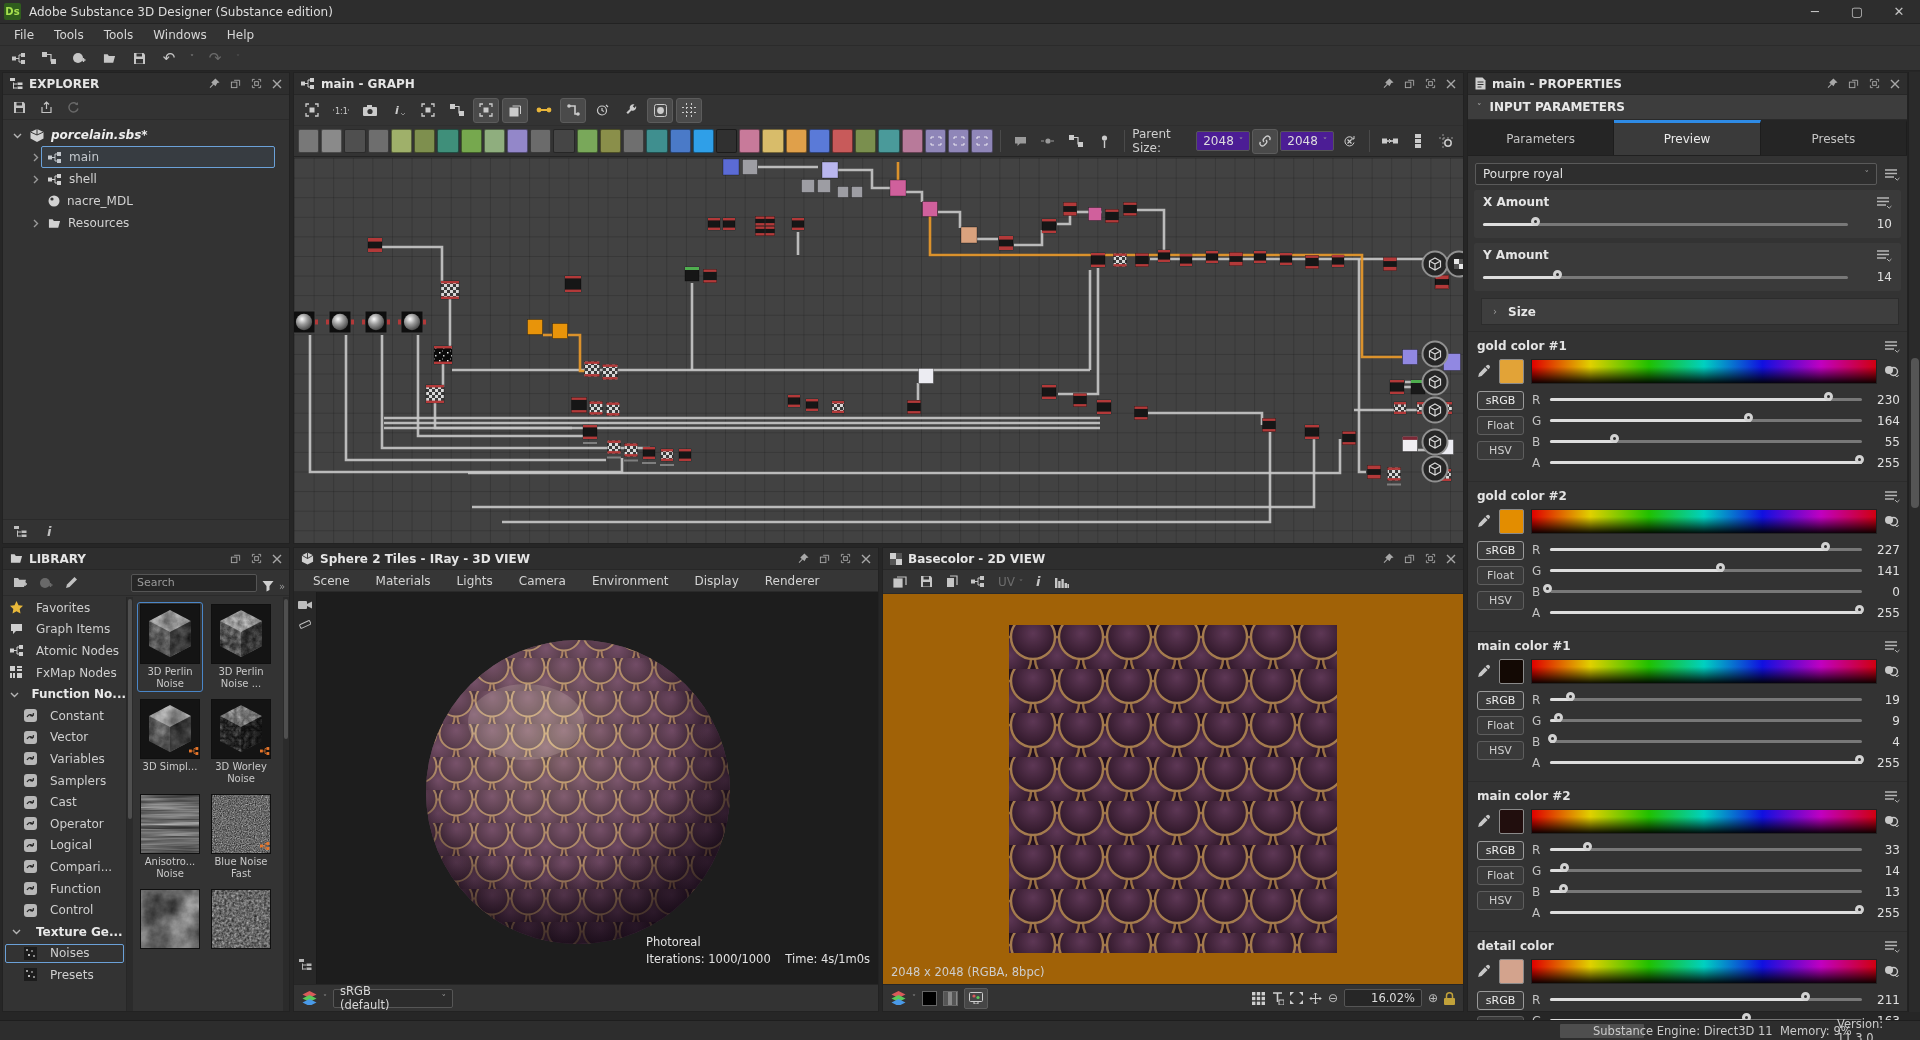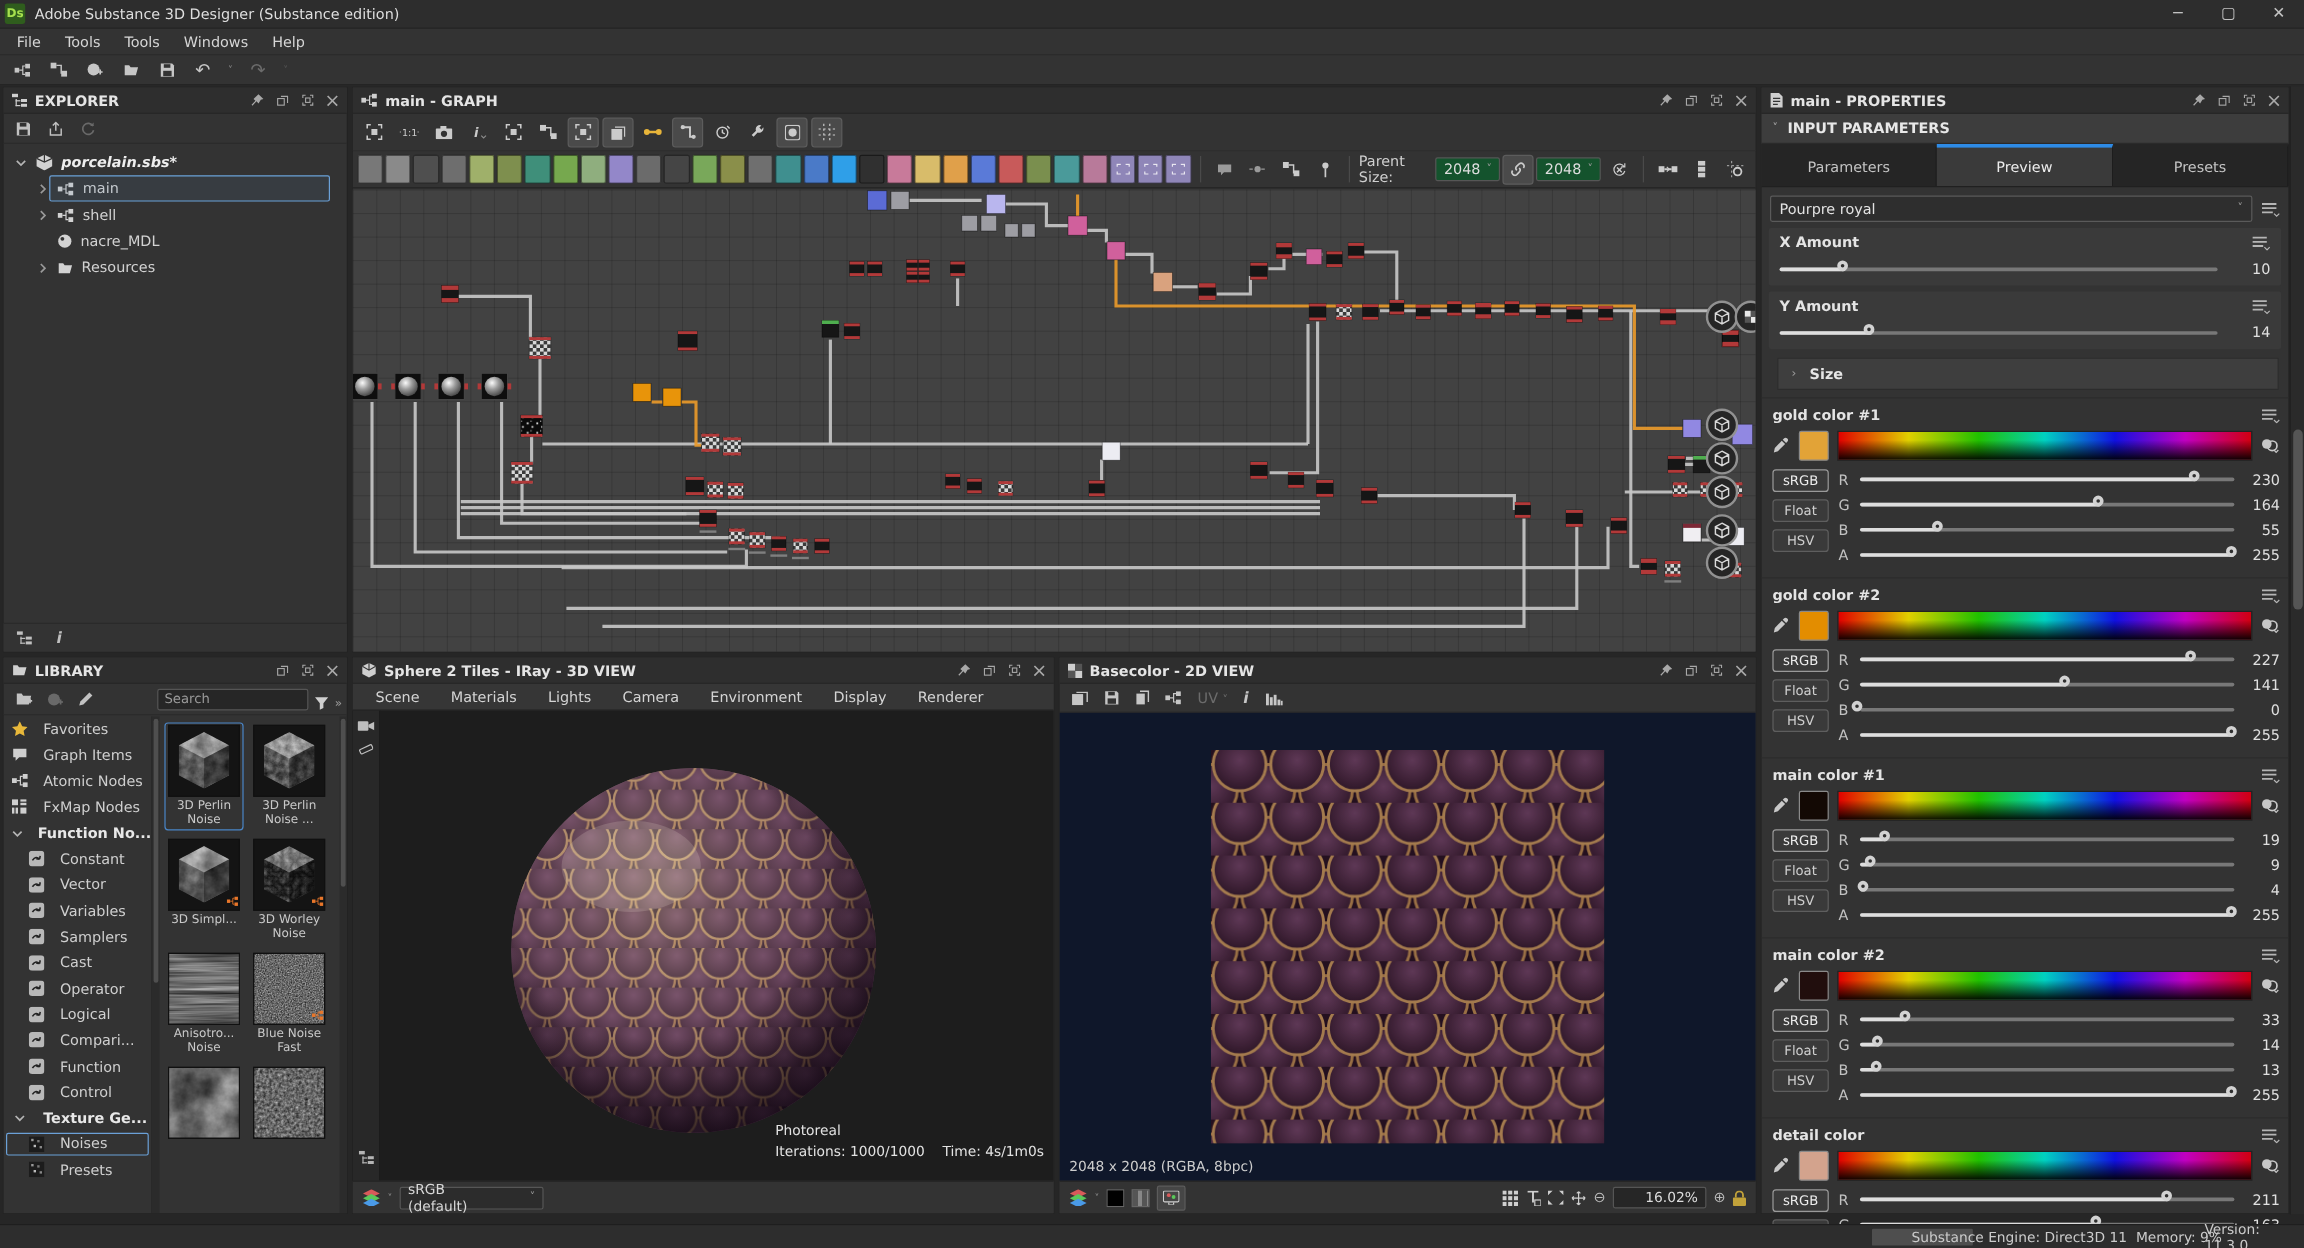--- a/index.html
+++ b/index.html
@@ -51,34 +51,34 @@
 .thumb-badge{position:absolute;right:3px;top:46px;color:#e8762a}
 .vscroll-mini{width:6px;background:#2b2b2b;position:relative}
 .vthumb-mini{position:absolute;left:1px;width:4px;background:#4f4f4f;border-radius:2px}
 
 .g-row1{height:31px;display:flex;align-items:center;gap:3px;padding:0 5px;border-bottom:1px solid #2e2e2e}
 .gtb{min-width:26px;height:25px;display:flex;align-items:center;justify-content:center;border-radius:3px;color:#cbcbcb;border:1px solid transparent}
 .gtb.active{background:#4a4a4a;border-color:#5c5c5c}
 .g-row2{height:31px;display:flex;align-items:center;gap:2px;padding:0 4px;border-bottom:1px solid #242424}
 .pal{width:24px;height:24px;border-radius:2px;border:1px solid rgba(0,0,0,.45);background:#666;display:flex;align-items:center;justify-content:center;font-size:9px;color:rgba(255,255,255,.75)}
 .g-sep{width:1px;height:22px;background:#4a4a4a;margin:0 5px}
-.mini-select{display:flex;align-items:center;gap:5px;background:#14532d;border:1px solid #565656;border-radius:2px;padding:0 6px;height:20px;color:#ddd}
+.mini-select{display:flex;align-items:center;gap:5px;background:#4c1d95;border:1px solid #565656;border-radius:2px;padding:0 6px;height:20px;color:#ddd}
 .g-canvas{position:absolute;left:0;right:0;top:85px;bottom:0;background-color:#424242;overflow:hidden;
  background-image:linear-gradient(rgba(0,0,0,.16) 1px,transparent 1px),linear-gradient(90deg,rgba(0,0,0,.16) 1px,transparent 1px);background-size:19.6px 19.6px}
 
 .v-menubar{height:22px;display:flex;align-items:center;padding-left:6px;border-bottom:1px solid #2a2a2a;background:#363636}
 .v-menu-item{padding:0 13px;color:#d4d4d4}
 .v3-canvas{position:absolute;left:0;right:0;top:44px;bottom:27px;background:#1d1d1d;overflow:hidden}
 .v3-strip{position:absolute;left:0;top:0;bottom:0;width:23px;background:#282828;border-right:1px solid #1a1a1a;display:flex;flex-direction:column;align-items:center;gap:8px;padding-top:8px;color:#bdbdbd}
 .v3-overlay{position:absolute;left:352px;bottom:16px;color:#e2e2e2;font-size:11.5px;line-height:17px}
 .v3-tree{position:absolute;left:5px;bottom:10px;color:#b5b5b5}
 .v-bottombar{position:absolute;left:0;right:0;bottom:0;height:27px;background:#333;border-top:1px solid #262626;display:flex;align-items:center;gap:6px;padding:0 8px}
 .cs-select{height:19px;background:#2c2c2c;border:1px solid #565656;border-radius:2px;display:flex;align-items:center;gap:18px;padding:0 6px;color:#d8d8d8;font-size:11.5px}
 .v2-toolbar{height:24px;display:flex;align-items:center;gap:13px;padding:0 10px;border-bottom:1px solid #2a2a2a;color:#c6c6c6}
-.v2-canvas{position:absolute;left:0;right:0;top:46px;bottom:27px;background:#0f172a;overflow:hidden}
+.v2-canvas{position:absolute;left:0;right:0;top:46px;bottom:27px;background:#a16207;overflow:hidden}
 .v2-info{position:absolute;left:8px;bottom:5px;color:#cdcdcd;font-size:11.5px}
 .swatch-sm{width:15px;height:15px;border:1px solid #666}
 .zoom-box{width:78px;height:18px;background:#262626;border:1px solid #555;border-radius:2px;color:#ddd;display:flex;align-items:center;justify-content:flex-end;padding:0 6px;font-size:11.5px}
 .boxed-ic{width:24px;height:21px;display:flex;align-items:center;justify-content:center;border:1px solid #5c5c5c;border-radius:2px;background:#464646}
 
 .sec-head{height:25px;background:#3d3d3d;display:flex;align-items:center;gap:8px;padding:0 9px;border-bottom:1px solid #2a2a2a;font-weight:bold;color:#e8e8e8}
 .tabs{display:flex;height:36px;border-bottom:1px solid #202020}
 .tab{flex:1;display:flex;align-items:center;justify-content:center;background:#252525;color:#c4c4c4;border-right:1px solid #1d1d1d;border-top:3px solid transparent}
 .tab.active{background:#3a3a3a;border-top-color:#2e8be6;color:#ececec}
 .preset-row{display:flex;align-items:center;gap:8px;margin:7px 7px 4px 7px}

